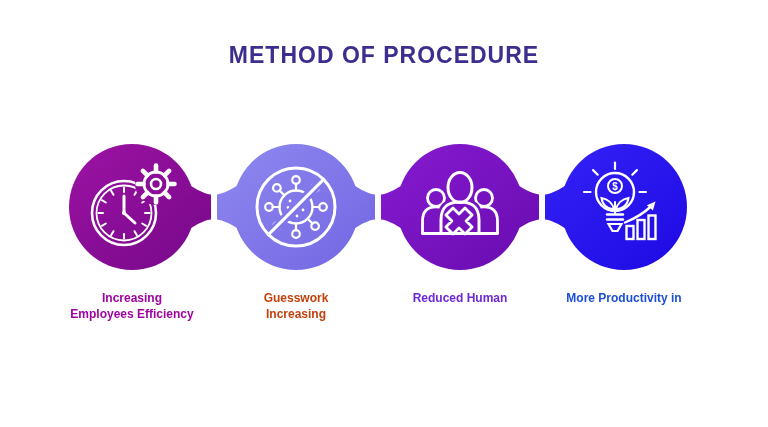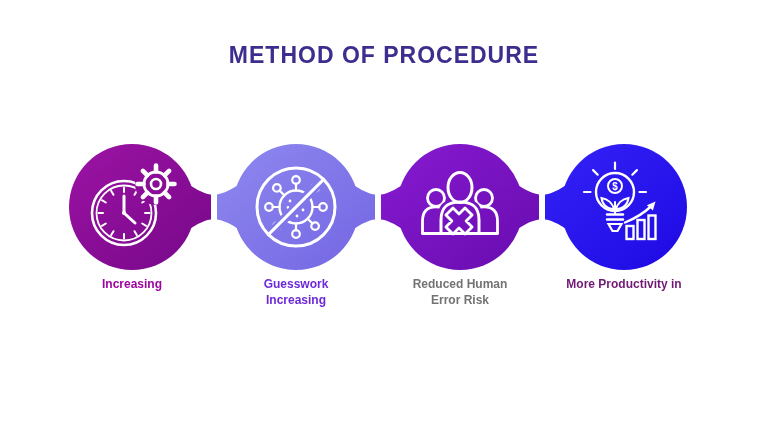--- a/index.html
+++ b/index.html
@@ -14,28 +14,28 @@
     font-size: 23px; font-weight: 800; letter-spacing: 1px;
     line-height: 29px;
   }
   .items-row {
     position: absolute; left: 50px; top: 142px;
     display: flex; flex-direction: row;
   }
   .item { width: 164px; display: flex; flex-direction: column; align-items: center; }
   .item svg.blob { display: block; width: 164px; height: 130px; }
   .label {
-    margin-top: 5px; text-align: center;
+    margin-top: 19px; text-align: center;
     font-size: 12px; font-weight: bold; line-height: 15.5px;
     width: 164px;
   }
   .label-1 { color: #9D04A0; }
-  .label-2 { color: #6d28d9; }
-  .label-3 { color: #737373; }
-  .label-4 { color: #701a75; }
+  .label-2 { color: #c2410c; }
+  .label-3 { color: #6d28d9; }
+  .label-4 { color: #1d4ed8; }
   .stroke { fill: none; stroke: #ffffff; stroke-linecap: round; }
 </style>
 </head>
 <body>
 
 <div class="canvas">
 
   <div class="title">
     <div>METHOD OF PROCEDURE</div>
   </div>
@@ -84,20 +84,21 @@
           <line x1="93.5" y1="42" x2="87.5" y2="42"></line>
           <line x1="97.2" y1="33.2" x2="92.9" y2="28.9"></line>
           <line x1="106" y1="29.5" x2="106" y2="23.5"></line>
           <line x1="114.8" y1="33.2" x2="119.1" y2="28.9"></line>
         </g>
         <circle class="stroke" cx="106" cy="42" r="12" stroke-width="2.8"></circle>
         <circle class="stroke" cx="106" cy="42" r="5" stroke-width="2.6"></circle>
       </svg>
       <div class="label label-1">
         <div>Increasing</div>
+        <div>Employees Efficiency</div>
       </div>
     </div>
 
     <div class="item">
       <svg class="blob" viewBox="0 0 164 130">
         <defs>
           <linearGradient id="g2" gradientUnits="userSpaceOnUse" x1="30" y1="5" x2="130" y2="128">
             <stop offset="0" stop-color="#8C85EE"></stop>
             <stop offset="1" stop-color="#7669E4"></stop>
           </linearGradient>
@@ -163,21 +164,20 @@
         <path d="M59.5,91 V77 C59.5,61 68,56.5 82,56.5 C96,56.5 104.5,61 104.5,77 V91 Z" fill="url(#g3)"></path>
 
         <ellipse class="stroke" cx="82" cy="45.5" rx="12" ry="15" stroke-width="3"></ellipse>
         <path class="stroke" d="M63,91 V78 C63,64.5 70,60 82,60 C94,60 101,64.5 101,78 V91" stroke-width="3"></path>
         <line class="stroke" x1="44.5" y1="91.5" x2="119.5" y2="91.5" stroke-width="2.8"></line>
 
         <polygon points="87,65.9 94.1,73 88.1,79 94.1,85 87,92.1 81,86.1 75,92.1 67.9,85 73.9,79 67.9,73 75,65.9 81,71.9" fill="url(#g3)" stroke="#ffffff" stroke-width="2.8" stroke-linejoin="round"></polygon>
       </svg>
       <div class="label label-3">
         <div>Reduced Human</div>
-        <div>Error Risk</div>
       </div>
     </div>
 
     <div class="item">
       <svg class="blob" viewBox="0 0 164 130">
         <defs>
           <linearGradient id="g4" gradientUnits="userSpaceOnUse" x1="30" y1="5" x2="130" y2="128">
             <stop offset="0" stop-color="#3220F5"></stop>
             <stop offset="1" stop-color="#1F0AE4"></stop>
           </linearGradient>

